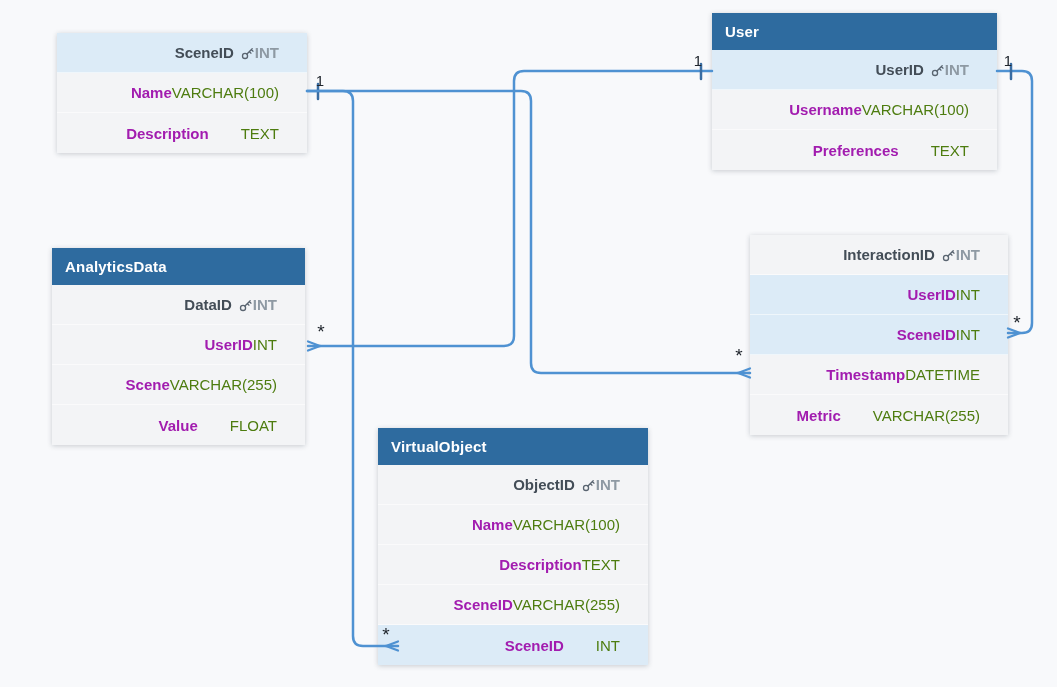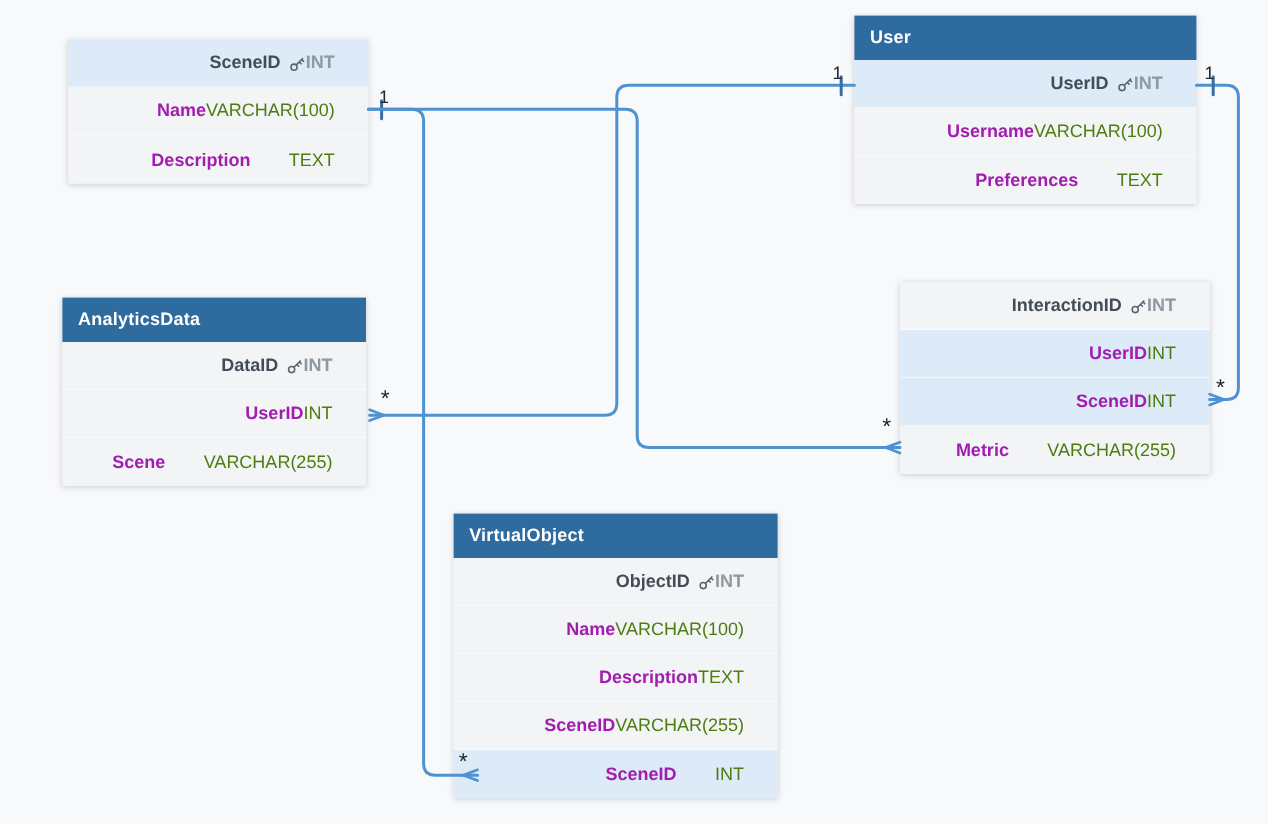--- a/index.html
+++ b/index.html
@@ -149,20 +149,24 @@
           <span class="col-type pk">INT</span>
         </div>
         <div class="row">
           <span class="col-name">UserID</span>
           <span class="col-type">INT</span>
         </div>
         <div class="row">
           <span class="col-name">Scene</span>
           <span class="col-type">VARCHAR(255)</span>
         </div>
+        <div class="row">
+          <span class="col-name">Value</span>
+          <span class="col-type">FLOAT</span>
+        </div>
       </div>
   </div>
 
   <div class="db-table" style="left:750px; top:235px; width:258px;">
     <div class="tbody">
         <div class="row">
           <span class="col-name pk">InteractionID<span class="key-icon">
               <svg width="14" height="14" viewBox="0 0 16 16">
                 <circle cx="4.6" cy="11.4" r="2.9" fill="none" stroke="#596470" stroke-width="1.5"></circle>
                 <path d="M6.8 9.2 L12.8 3.2 M9.6 6.4 L11.4 8.2 M11.9 4.1 L13.7 5.9" fill="none" stroke="#596470" stroke-width="1.5" stroke-linecap="round"></path>
@@ -170,20 +174,24 @@
             </span></span>
           <span class="col-type pk">INT</span>
         </div>
         <div class="row hl">
           <span class="col-name">UserID</span>
           <span class="col-type">INT</span>
         </div>
         <div class="row hl">
           <span class="col-name">SceneID</span>
           <span class="col-type">INT</span>
+        </div>
+        <div class="row">
+          <span class="col-name">Timestamp</span>
+          <span class="col-type">DATETIME</span>
         </div>
         <div class="row">
           <span class="col-name">Metric</span>
           <span class="col-type">VARCHAR(255)</span>
         </div>
       </div>
   </div>
 
   <div class="db-table" style="left:378px; top:428px; width:270px;">
     <div class="thead">VirtualObject</div>

